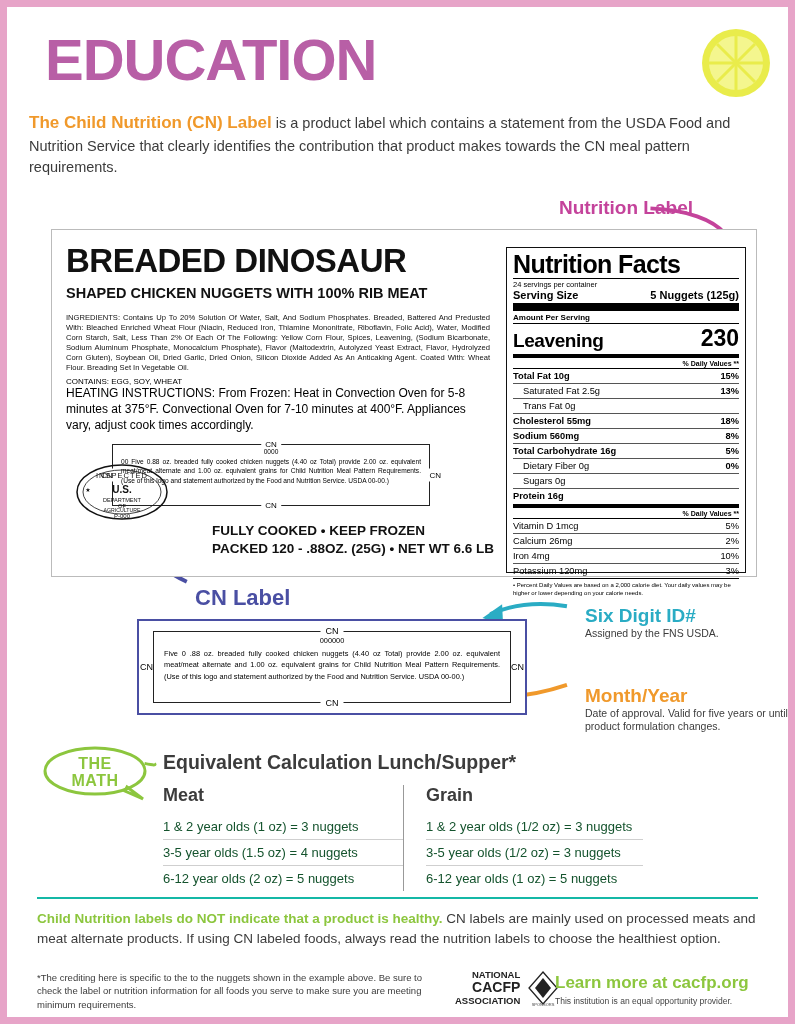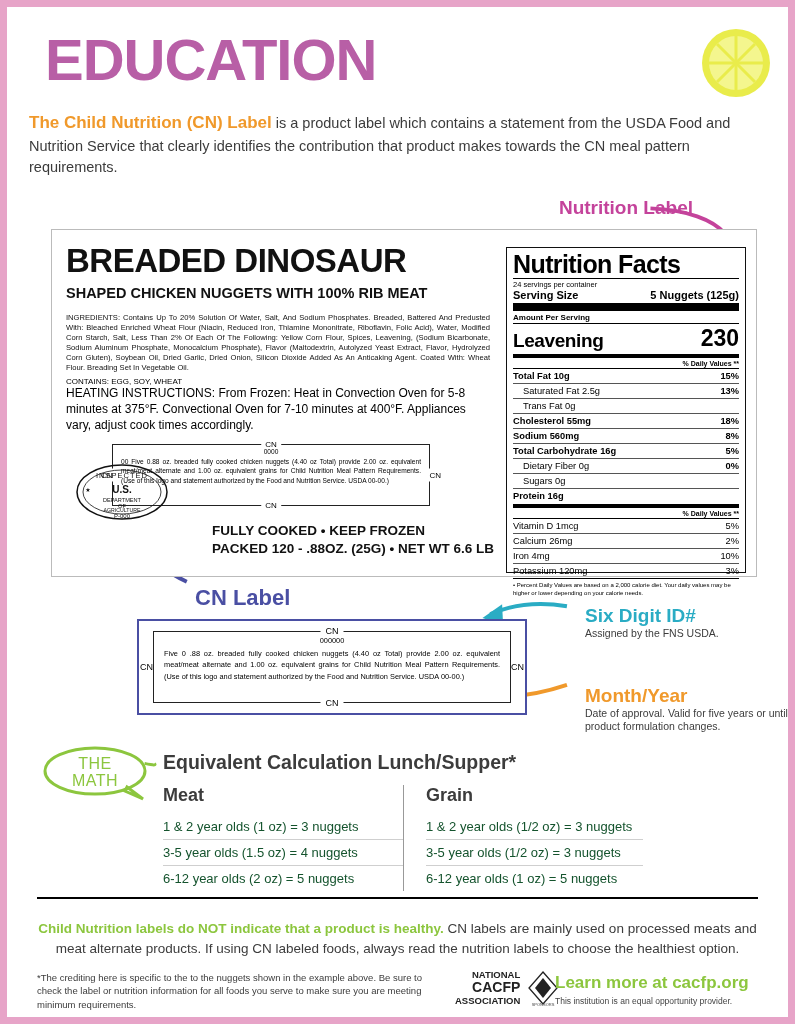--- a/index.html
+++ b/index.html
@@ -274,21 +274,21 @@
     height: 56px;
   }
   .math-bubble .txt {
     position: absolute;
     inset: 0;
     display: flex;
     flex-direction: column;
     align-items: center;
     justify-content: center;
     color: #8cc63e;
-    font-weight: normal;
+    font-weight: bold;
     font-size: 16px;
     line-height: 1.05;
     letter-spacing: 0.5px;
   }
   .eq-title {
     position: absolute;
     left: 156px;
     top: 744px;
     font-size: 19.5px;
     font-weight: bold;
@@ -314,26 +314,25 @@
     padding: 5px 0;
   }
   .col .line + .line { border-top: 1px solid #cfcfcf; }
 
   
   .bottom-note {
     position: absolute;
     left: 30px;
     right: 30px;
     top: 890px;
-    border-top: 2px solid #000000;
-    padding-top: 20px;
+    border-top: 2px solid #14b8a6;
+    padding-top: 10px;
     font-size: 13.5px;
     line-height: 1.45;
     color: #3c3c3c;
-    text-align: center;
   }
   .bottom-note b { color: #8cc63e; }
 
   .disclaimer {
     position: absolute;
     left: 30px;
     top: 964px;
     width: 390px;
     font-size: 9.5px;
     line-height: 1.4;

